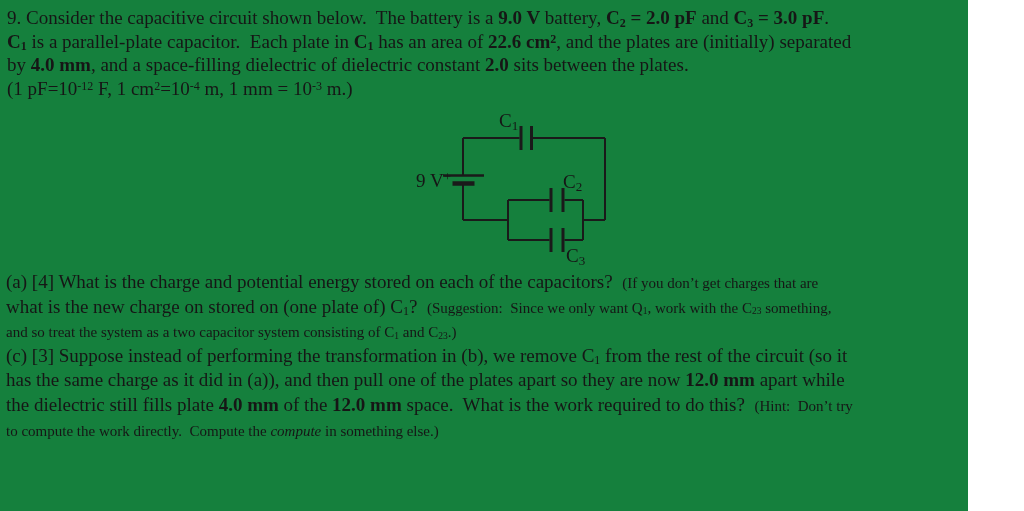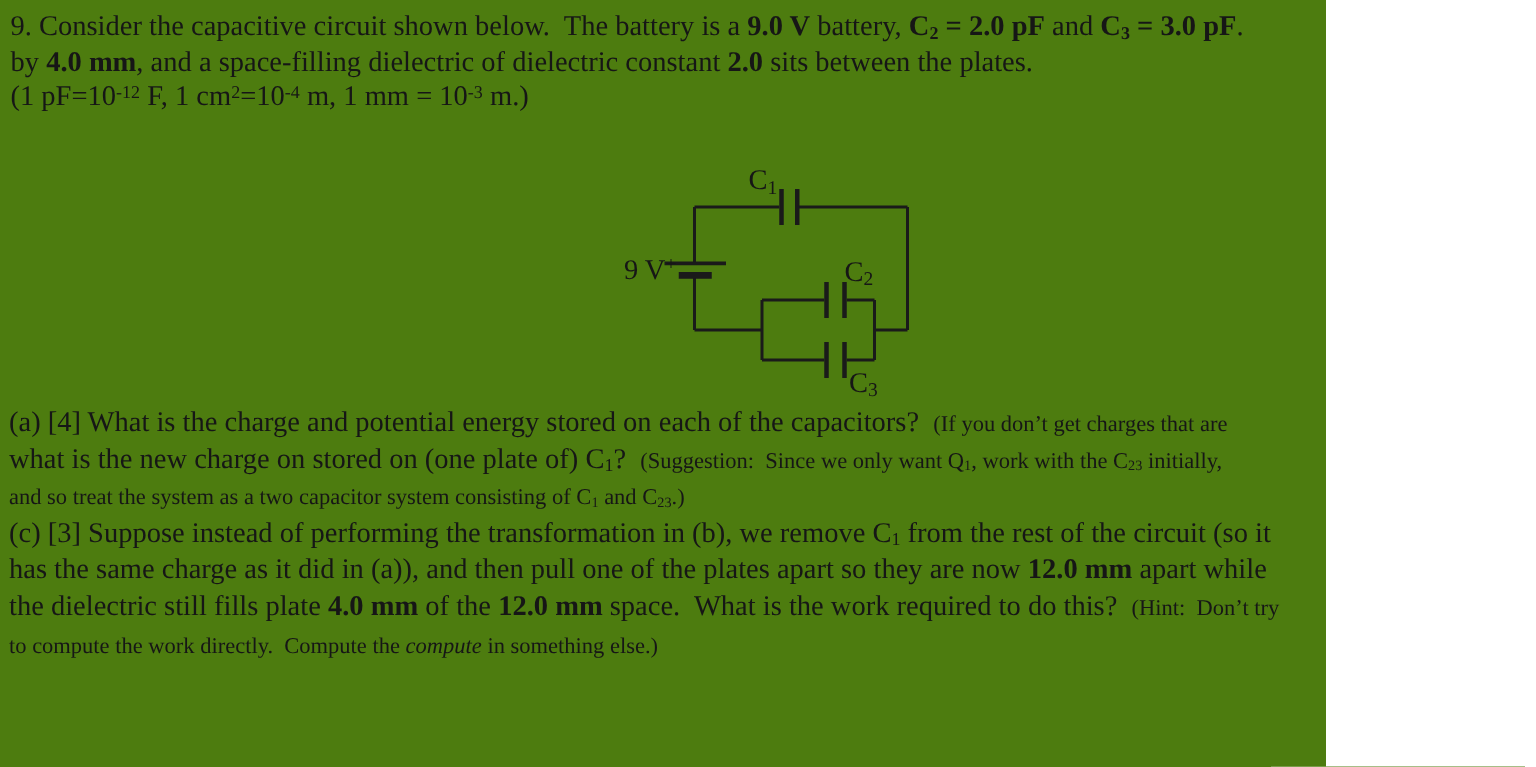--- a/index.html
+++ b/index.html
@@ -1,18 +1,18 @@
 <!DOCTYPE html>
 <html><head>
 <meta charset="utf-8">
 <style>
   html,body{margin:0;padding:0;}
   body{background:#ffffff;}
   #page{
-    position:relative;width:884px;height:511px;background:#4d7c0f;
+    position:relative;width:968px;height:511px;background:#15803d;
     overflow:hidden;
     font-family:"Liberation Serif","DejaVu Serif",serif;
     color:#161616;
   }
   .textblock{position:absolute;}
   #header{top:6px;left:7px;font-size:19px;}
   #header .line{line-height:23.7px;height:23.7px;white-space:pre;}
   #questions{top:270px;left:6px;font-size:19px;}
   #questions .line{line-height:24.6px;height:24.6px;white-space:pre;}
   .b{font-weight:bold;}
@@ -28,20 +28,21 @@
   .clab-sup{font-size:13px;position:relative;top:-6px;}
   svg line{stroke:#1a1a1a;}
 </style>
 </head>
 <body>
 
 <div id="page">
 
   <div id="header" class="textblock">
       <div class="line"><span>9. Consider the capacitive circuit shown below.  The battery is a </span><span class="b">9.0 V</span><span> battery, </span><span class="b">C</span><span class="b sub">2</span><span class="b"> = 2.0 pF</span><span> and </span><span class="b">C</span><span class="b sub">3</span><span class="b"> = 3.0 pF</span><span>.</span></div>
+      <div class="line"><span class="b">C</span><span class="b sub">1</span><span> is a parallel-plate capacitor.  Each plate in </span><span class="b">C</span><span class="b sub">1</span><span> has an area of </span><span class="b">22.6 cm</span><span class="b sup">2</span><span>, and the plates are (initially) separated</span></div>
       <div class="line"><span>by </span><span class="b">4.0 mm</span><span>, and a space-filling dielectric of dielectric constant </span><span class="b">2.0</span><span> sits between the plates.</span></div>
       <div class="line"><span>(1 pF=10</span><span class="sup">-12</span><span> F, 1 cm</span><span class="sup">2</span><span>=10</span><span class="sup">-4</span><span> m, 1 mm = 10</span><span class="sup">-3</span><span> m.)</span></div>
     </div>
 
   <svg id="circuit-svg" viewBox="0 0 290 164">
 
     <g>
       <line x1="63" y1="32" x2="119.5" y2="32" stroke-width="2"></line>
       <line x1="132.5" y1="32" x2="205" y2="32" stroke-width="2"></line>
       <line x1="205" y1="32" x2="205" y2="114" stroke-width="2"></line>
@@ -82,21 +83,21 @@
   <div class="clabel" style="left:416px;top:170px"><span>9 V</span><span class="clab-sup">+</span></div>
 
   <div class="clabel" style="left:499px;top:110px"><span>C</span><span class="clab-sub">1</span></div>
 
   <div class="clabel" style="left:563px;top:171px"><span>C</span><span class="clab-sub">2</span></div>
 
   <div class="clabel" style="left:566px;top:245px"><span>C</span><span class="clab-sub">3</span></div>
 
   <div id="questions" class="textblock">
       <div class="line"><span>(a) [4] What is the charge and potential energy stored on each of the capacitors?  </span><span class="sm">(If you don’t get charges that are</span></div>
-      <div class="line"><span>what is the new charge on stored on (one plate of) C</span><span class="sub">1</span><span>?  </span><span class="sm">(Suggestion:  Since we only want Q</span><span class="sm sub">1</span><span class="sm">, work with the C</span><span class="sm sub">23</span><span class="sm"> initially,</span></div>
+      <div class="line"><span>what is the new charge on stored on (one plate of) C</span><span class="sub">1</span><span>?  </span><span class="sm">(Suggestion:  Since we only want Q</span><span class="sm sub">1</span><span class="sm">, work with the C</span><span class="sm sub">23</span><span class="sm"> something,</span></div>
       <div class="line"><span class="sm">and so treat the system as a two capacitor system consisting of C</span><span class="sm sub">1</span><span class="sm"> and C</span><span class="sm sub">23</span><span class="sm">.)</span></div>
       <div class="line"><span>(c) [3] Suppose instead of performing the transformation in (b), we remove C</span><span class="sub">1</span><span> from the rest of the circuit (so it</span></div>
       <div class="line"><span>has the same charge as it did in (a)), and then pull one of the plates apart so they are now </span><span class="b">12.0 mm</span><span> apart while</span></div>
       <div class="line"><span>the dielectric still fills plate </span><span class="b">4.0 mm</span><span> of the </span><span class="b">12.0 mm</span><span> space.  What is the work required to do this?  </span><span class="sm">(Hint:  Don’t try</span></div>
       <div class="line"><span class="sm">to compute the work directly.  Compute the </span><span class="sm i">compute</span><span class="sm"> in something else.)</span></div>
     </div>
 
 </div>
 
 </body></html>

